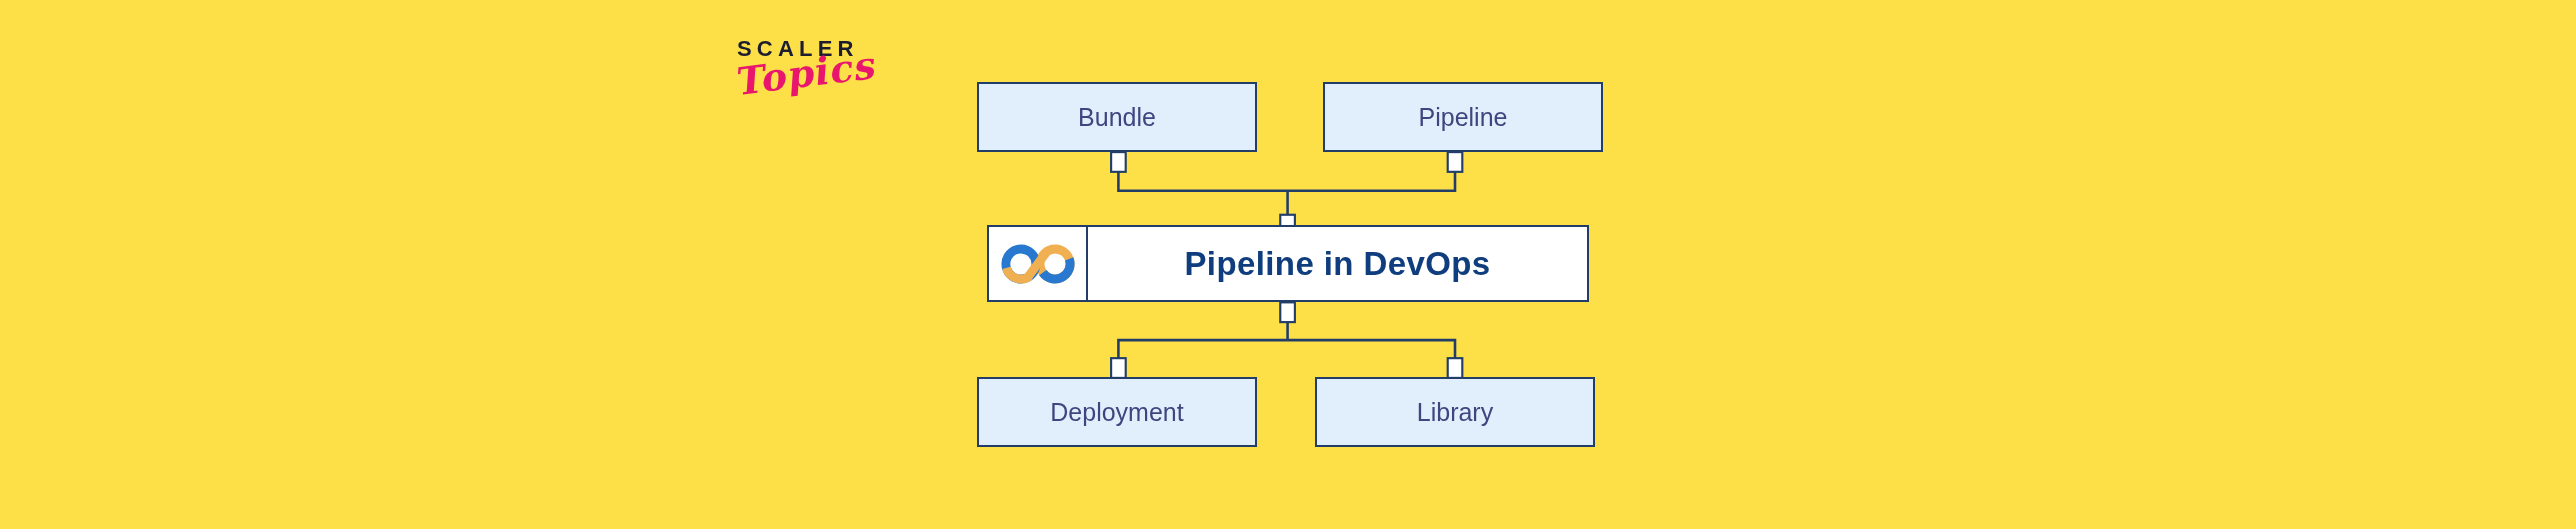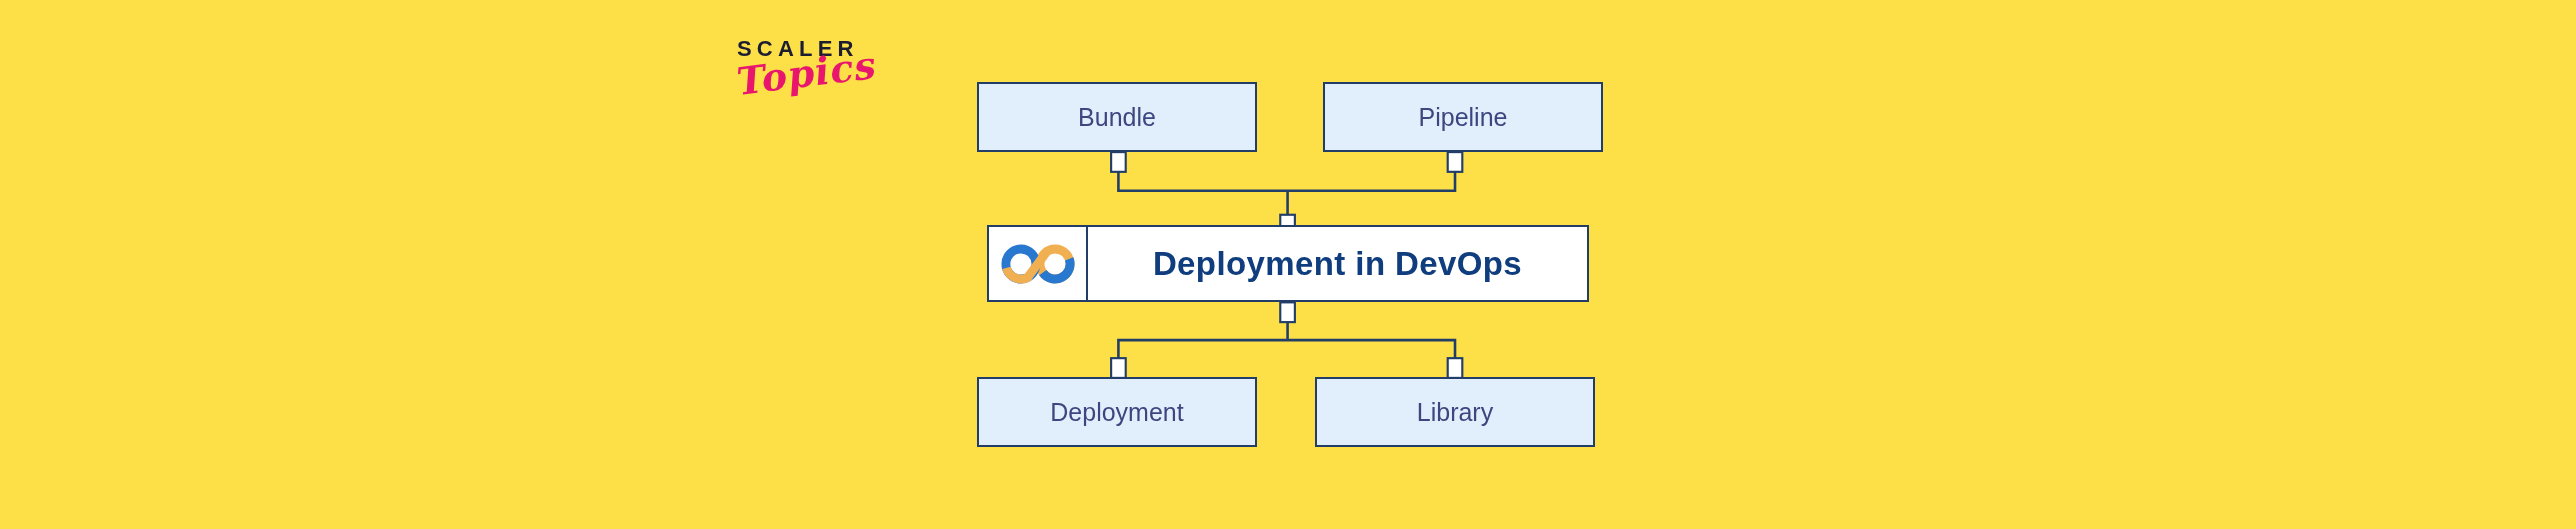--- a/index.html
+++ b/index.html
@@ -124,21 +124,21 @@
         <circle cx="85" cy="35" r="22" fill="none" stroke="#f0b052" stroke-width="13"></circle>
         <path d="M105.7 27.5 A22 22 0 0 1 67 47.6" fill="none" stroke="#2878cf" stroke-width="13"></path>
 
         <circle cx="35" cy="35" r="22" fill="none" stroke="#2878cf" stroke-width="13"></circle>
         <path d="M13.8 40.7 A22 22 0 0 0 47.6 53" fill="none" stroke="#f0b052" stroke-width="13"></path>
 
         <path d="M46 53 L73 17" fill="none" stroke="#f0b052" stroke-width="13" stroke-linecap="round"></path>
       </svg>
     </div>
     <div class="title-cell">
-      <span class="central-title">Deployment in DevOps</span>
+      <span class="central-title">Pipeline in DevOps</span>
     </div>
   </div>
 
   <div class="node node-library">
     <span class="node-label">Library</span>
   </div>
   <div class="node node-deployment">
     <span class="node-label">Deployment</span>
   </div>
 

